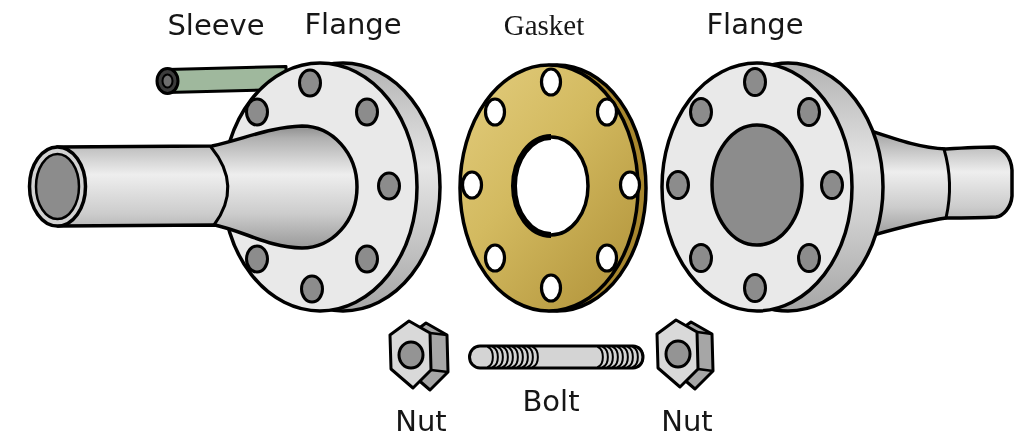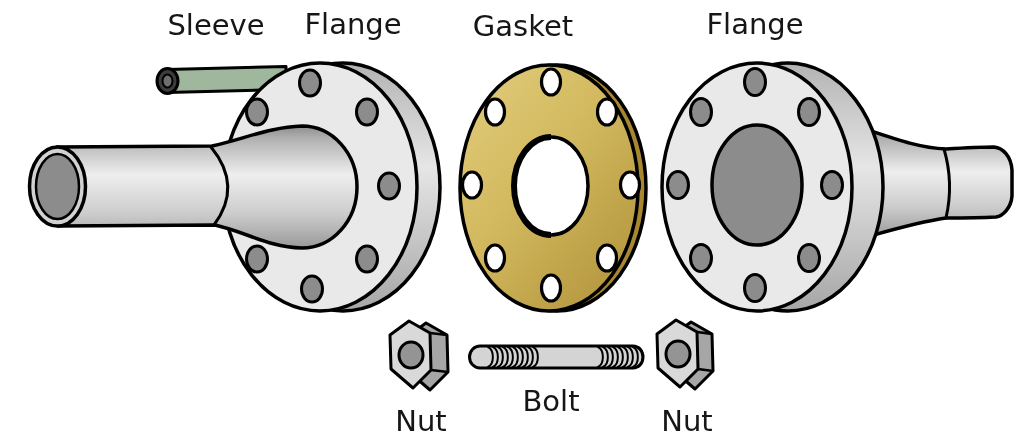--- a/index.html
+++ b/index.html
@@ -141,18 +141,18 @@
   <g stroke="#000" stroke-width="3" stroke-linejoin="round">
     <path d="M691,322 L712,334 L713,371 L695,389 L673,370 L672,336 Z" fill="#a6a6a6"></path>
     <path d="M676,320 L697,332 L698,369 L680,387 L658,368 L657,334 Z" fill="#d9d9d9"></path>
     <path d="M697,332 L712,334 M698,369 L713,371" fill="none" stroke-width="2.5"></path>
     <ellipse cx="678" cy="354" rx="12" ry="13" fill="#949494"></ellipse>
   </g>
 </svg>
 
   <div class="lbl" style="left:216px; top:8px;">Sleeve</div>
   <div class="lbl" style="left:353px; top:7px;">Flange</div>
-  <div class="lbl" style="left:523px; top:9px;">Gasket</div>
+  <div class="lbl" style="left:544px; top:9px;font-family:Liberation Serif, serif;">Gasket</div>
   <div class="lbl" style="left:755px; top:7px;">Flange</div>
   <div class="lbl" style="left:421px; top:404px;">Nut</div>
   <div class="lbl" style="left:551px; top:384px;">Bolt</div>
   <div class="lbl" style="left:687px; top:404px;">Nut</div>
 </div>
 
 </body></html>

